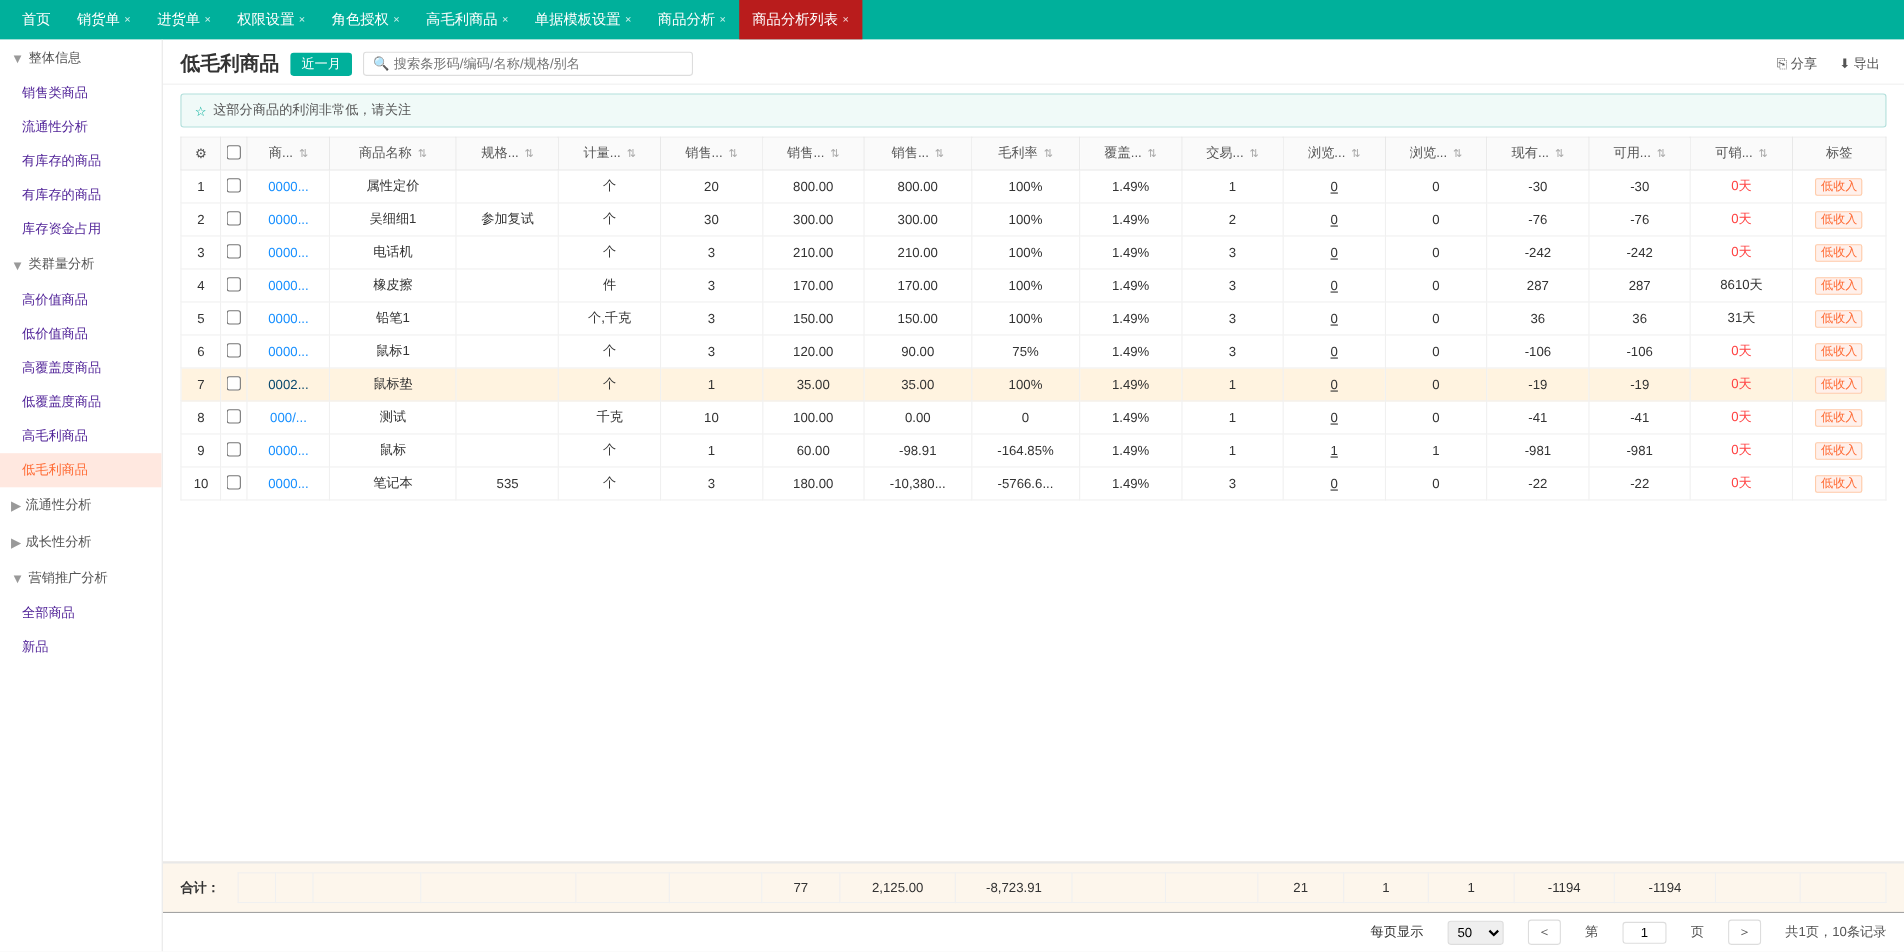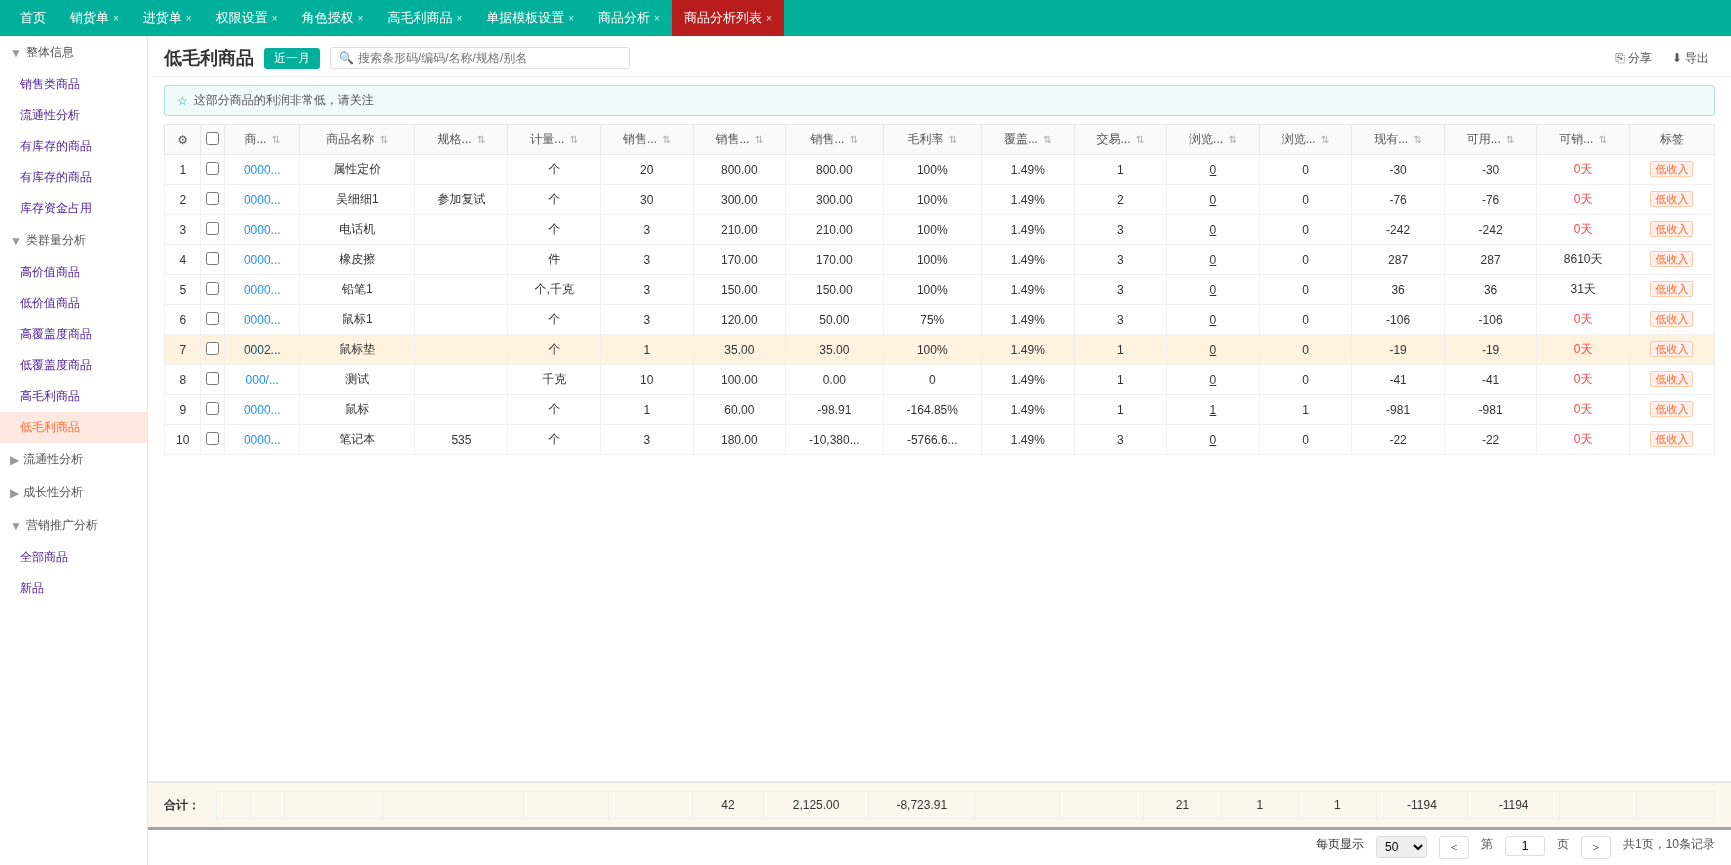--- a/index.html
+++ b/index.html
@@ -180,25 +180,25 @@
       align-items: center;
       padding: 8px 16px;
       font-size: 12px;
       gap: 0;
     }
     .footer-total .label { font-weight: bold; margin-right: 16px; }
 
     
     .pagination-bar {
       display: flex;
-      align-items: flex-start;
+      align-items: center;
       justify-content: flex-end;
       padding: 6px 16px;
-      border-top: 3px solid #a3a3a3;
-      gap: 12px;
+      border-top: 1px solid #a3a3a3;
+      gap: 22px;
       font-size: 12px;
     }
     .pagination-bar select {
       border: 1px solid #ddd;
       border-radius: 3px;
       padding: 2px 4px;
       font-size: 12px;
     }
     .pagination-bar .page-info { color: #555; }
     .pagination-btn {
@@ -462,21 +462,21 @@
     </tr>
             <tr>
       <td>6</td>
       <td class="checkbox-cell"><input type="checkbox" style=""></td>
       <td style="color:#1890ff;cursor:pointer;">0000...</td>
       <td>鼠标1</td>
       <td></td>
       <td>个</td>
       <td>3</td>
       <td>120.00</td>
-      <td>50.00</td>
+      <td>90.00</td>
       <td>75%</td>
       <td>1.49%</td>
       <td>3</td>
       <td style="text-decoration:underline;cursor:pointer;">0</td>
       <td>0</td>
       <td>-106</td>
       <td>-106</td>
       <td style="color:#ff4444">0天</td>
       <td><span class="tag-low-income">低收入</span></td>
     </tr>
@@ -568,21 +568,21 @@
       <span class="label">合计：</span>
       <table style="flex:1;border-collapse:collapse;font-size:12px;">
         <tbody>
             <tr>
           <td style="width:24px;"></td>
           <td style="width:24px;"></td>
           <td style="width:70px;"></td>
           <td style="width:100px;"></td>
           <td style="width:60px;"></td>
           <td style="width:60px;"></td>
-          <td style="width:50px;text-align:center;">42</td>
+          <td style="width:50px;text-align:center;">77</td>
           <td style="width:75px;text-align:center;">2,125.00</td>
           <td style="width:75px;text-align:center;">-8,723.91</td>
           <td style="width:60px;"></td>
           <td style="width:60px;"></td>
           <td style="width:55px;">21</td>
           <td style="width:55px;text-align:center;">1</td>
           <td style="width:55px;text-align:center;">1</td>
           <td style="width:65px;text-align:center;">-1194</td>
           <td style="width:65px;text-align:center;">-1194</td>
           <td style="width:55px;"></td>

